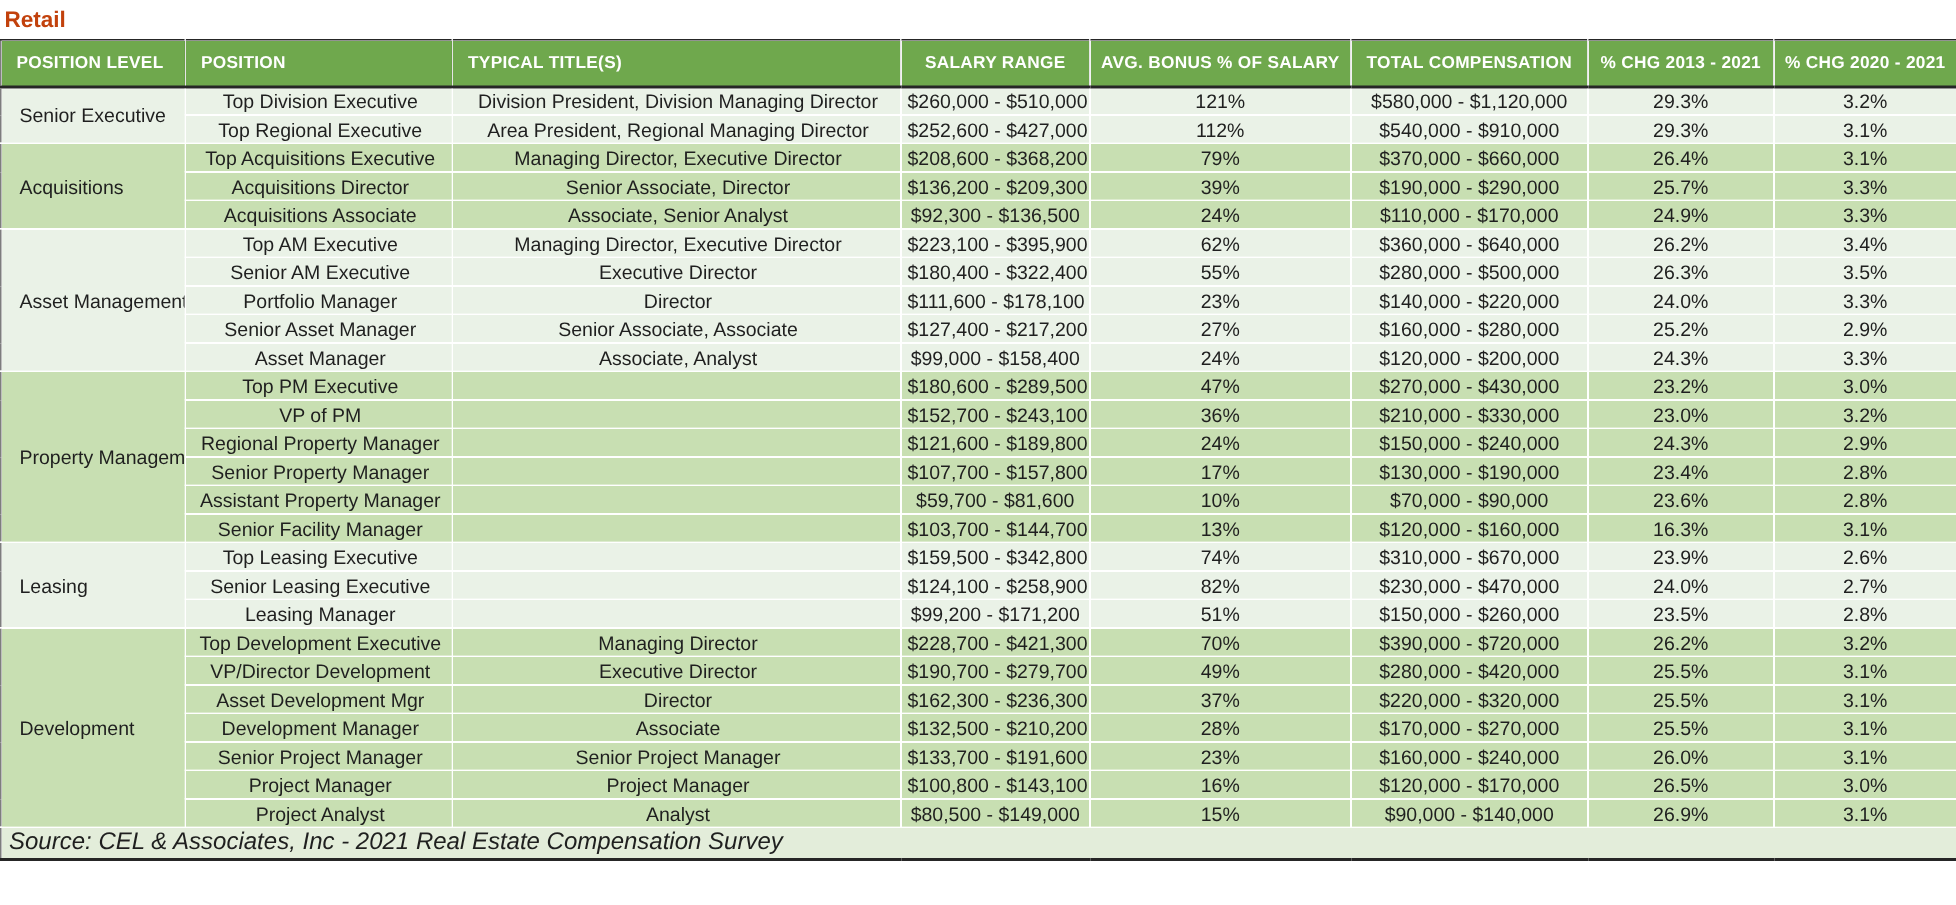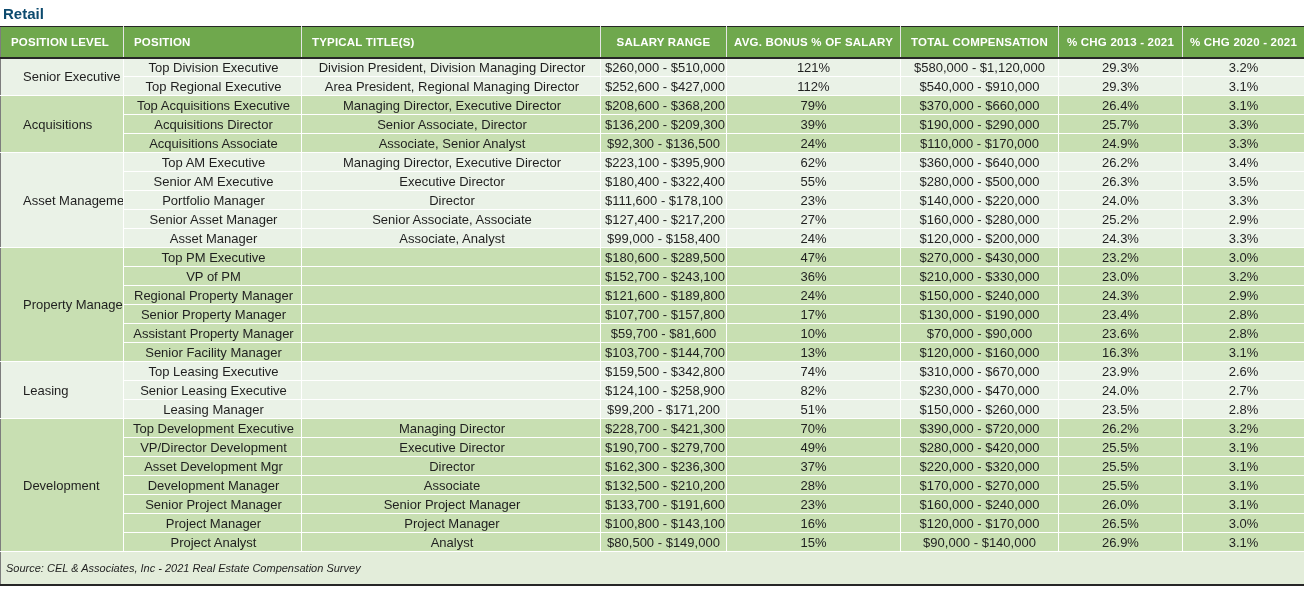--- a/index.html
+++ b/index.html
@@ -2,21 +2,21 @@
 <html style="--header-bg: #6FA84D; --header-text: #FFFFFF; --section-light: #EAF2E7; --section-green: #C8DFB2; --footer-bg: #E3EDDA; --border-dark: #262626; --body-text: #1F1F1F;"><head>
 <meta charset="utf-8">
 <style>
   html,body { margin:0; padding:0; background:#ffffff; }
   .page {
     width:1304px; height:603px; box-sizing:border-box;
     font-family:"Liberation Sans", sans-serif;
     background:#ffffff; overflow:hidden; position:relative;
   }
   .doc-title {
-    font-size:15px; font-weight:bold; color:#0c4a6e;
+    font-size:15px; font-weight:bold; color:#c2410c;
     padding:4px 0 3px 3px; height:19px; line-height:19px;
   }
   table.comp-table {
     width:1304px; border-collapse:collapse; table-layout:fixed;
     border-top:1px solid var(--border-dark);
     border-bottom:2px solid var(--border-dark);
     border-left:1px solid #7d7d7d;
     border-right:1px solid #7d7d7d;
   }
   thead th {
@@ -31,28 +31,28 @@
   thead th.ac { text-align:center;margin-left:40px; }
   tbody td {
     font-size:13px; color:var(--body-text);
     height:19px; padding:0 4px; box-sizing:border-box;
     border-right:1px solid rgba(255,255,255,0.60);
     border-bottom:1px solid rgba(255,255,255,0.75);
     white-space:nowrap; overflow:hidden; line-height:1;
   }
   tbody tr.sec-light td { background:var(--section-light); }
   tbody tr.sec-green td { background:var(--section-green); }
-  td.level-cell { text-align:left; padding-left:22px; font-size:13px; }
+  td.level-cell { text-align:left; padding-left:12px; font-size:13px; }
   td.col-position, td.col-titles { text-align:center; padding-left:6px; }
   td.col-salary, td.col-bonus, td.col-total,
   td.col-chg2013, td.col-chg2020 { text-align:center; }
   tfoot td {
     background:var(--footer-bg); color:var(--body-text);
-    font-size:11px; font-style:italic;
-    height:33px; padding:1px 4px 1px 5px; box-sizing:border-box;
+    font-size:16px; font-style:italic;
+    height:21px; padding:1px 4px 1px 5px; box-sizing:border-box;
     border-top:1px solid var(--border-dark);
     text-align:left; white-space:nowrap; overflow:hidden;
   }
 </style>
 </head>
 <body>
 
 <div class="page">
   <div class="doc-title">Retail</div>
 

